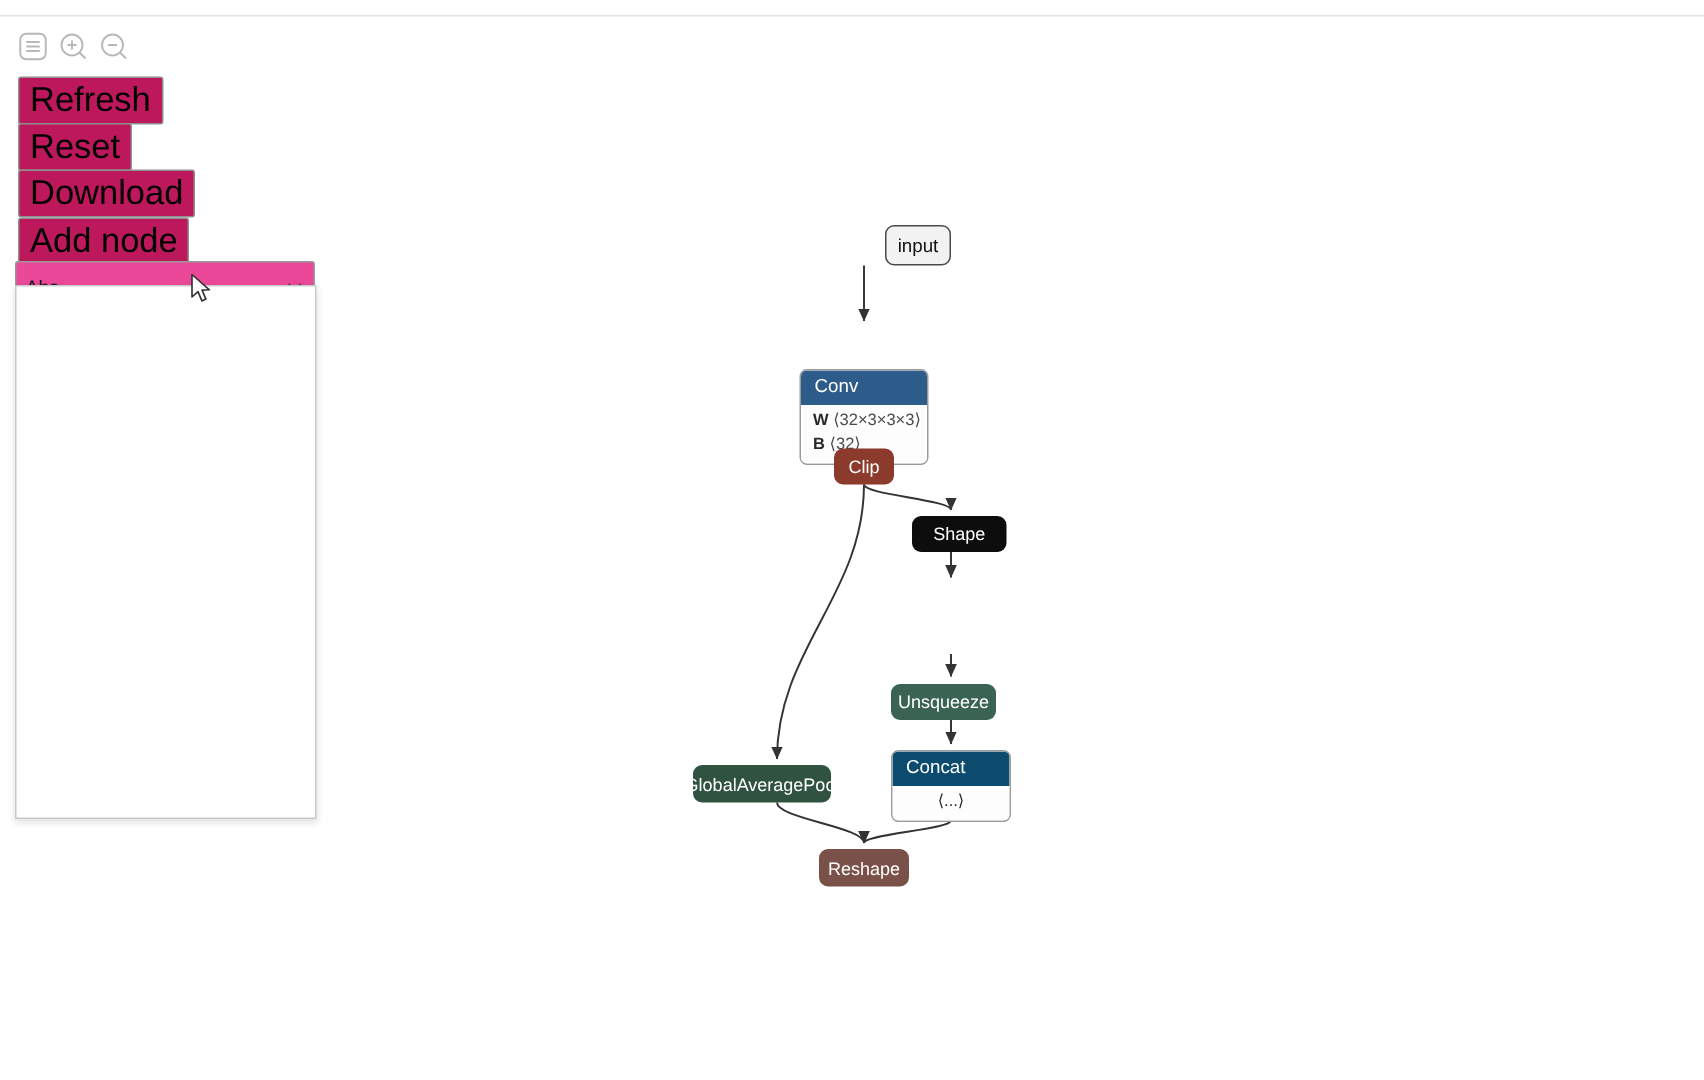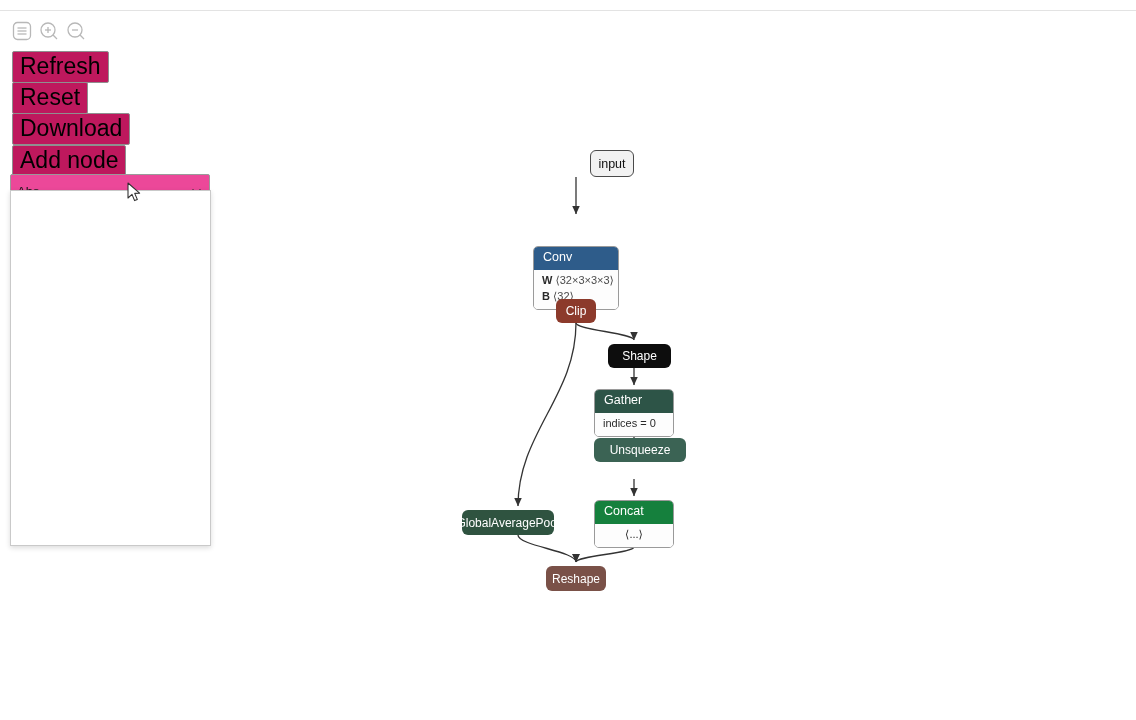--- a/index.html
+++ b/index.html
@@ -246,30 +246,24 @@
   <div class="node-io" style="left: 554px; top: 150px; width: 44px; height: 27px;">input</div>
       <div class="node-box boxed" style="background: rgb(253, 253, 253); left: 533px; top: 218px; width: 86px; margin-top: 28px;">
         <div class="node-head" style="background: rgb(46, 92, 138);">Conv</div>
         <div class="node-body">
           <div class="node-attr"><b>W</b><span class="dim">  ⟨32×3×3×3⟩</span></div>
           <div class="node-attr"><b>B</b><span class="dim">  ⟨32⟩</span></div>
         </div>
       </div>
       <div class="node-simple" style="background: rgb(140, 58, 43); left: 556px; top: 299px; width: 40px; height: 24px;">Clip</div>
       <div class="node-simple" style="background: rgb(13, 13, 13); left: 608px; top: 344px; width: 63px; height: 24px;">Shape</div>
-      <div class="node-box boxed" style="background: rgb(253, 253, 253); left: 594px; top: 389px; width: 80px;">
-        <div class="node-head" style="background: rgb(45, 84, 71);">Gather</div>
-        <div class="node-body">
-          <div class="node-attr">indices = 0</div>
-        </div>
-      </div>
-      <div class="node-simple" style="background: rgb(59, 99, 84); left: 594px; top: 438px; width: 92px; height: 24px;">Unsqueeze</div>
+      <div class="node-simple" style="background: rgb(59, 99, 84); left: 594px; top: 456px; width: 70px; height: 24px;">Unsqueeze</div>
       <div class="node-simple" style="background: rgb(47, 83, 64); left: 462px; top: 510px; width: 92px; height: 25px;">GlobalAveragePool</div>
       <div class="node-box boxed" style="background: rgb(253, 253, 253); left: 594px; top: 500px; width: 80px;">
-        <div class="node-head" style="background: #15803d;">Concat</div>
+        <div class="node-head" style="background: #0c4a6e;">Concat</div>
         <div class="node-body">
           <div class="node-attr" style="text-align: center; font-size: 11px;">⟨...⟩</div>
         </div>
       </div>
       <div class="node-simple" style="background: rgb(122, 81, 72); left: 546px; top: 566px; width: 60px; height: 25px;">Reshape</div>
     </div>
 
   <div class="cursor" style="left: 127px; top: 182px;">
     <svg width="16" height="22" viewBox="0 0 16 22">
       <path d="M1,1 L1,16 L5,12.4 L7.6,18.6 L10.3,17.4 L7.7,11.4 L12.6,11.2 Z" fill="#ffffff" stroke="#333333" stroke-width="1.1" stroke-linejoin="round"></path>

